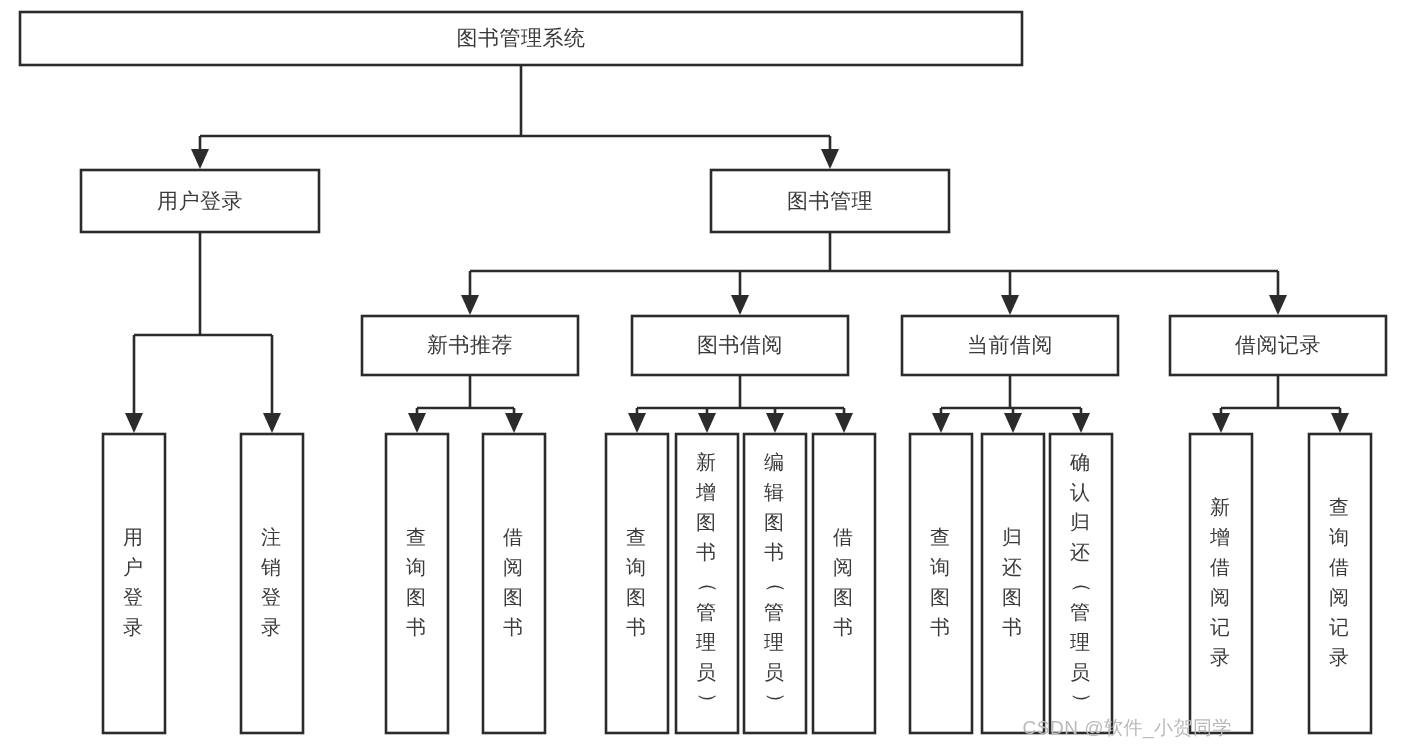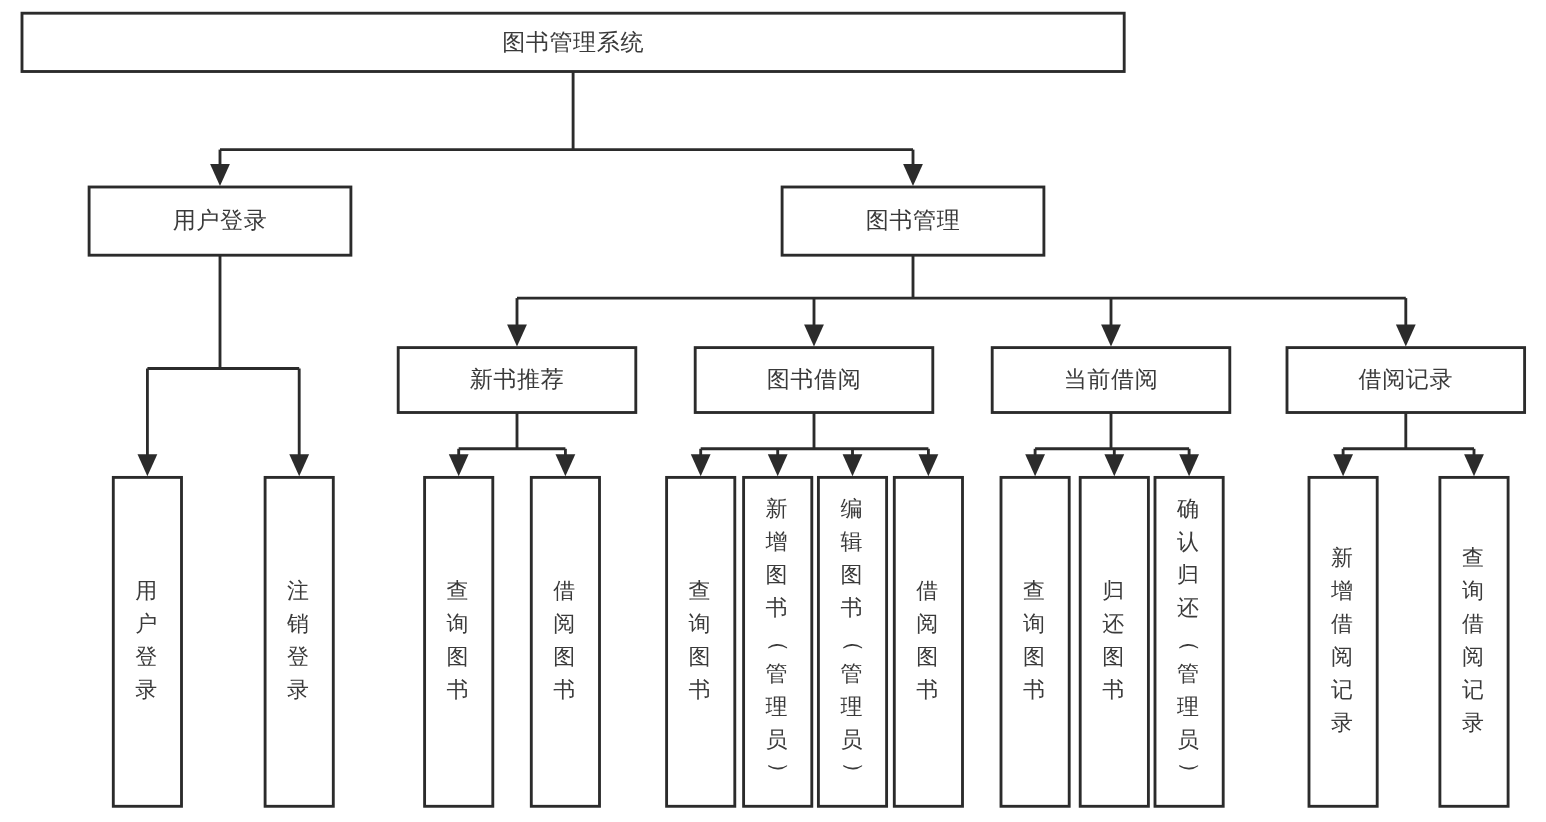--- a/index.html
+++ b/index.html
@@ -270,14 +270,15 @@
           <text x="1340" y="538.5" class="node-label-leaf">询</text>
           <text x="1340" y="568.5" class="node-label-leaf">借</text>
           <text x="1340" y="598.5" class="node-label-leaf">阅</text>
           <text x="1340" y="628.5" class="node-label-leaf">记</text>
           <text x="1340" y="658.5" class="node-label-leaf">录</text>
         </g>
       </g>
 
   </svg>
 
+  <div class="watermark">CSDN @软件_小贺同学</div>
 
 </div>
 
 </body></html>

